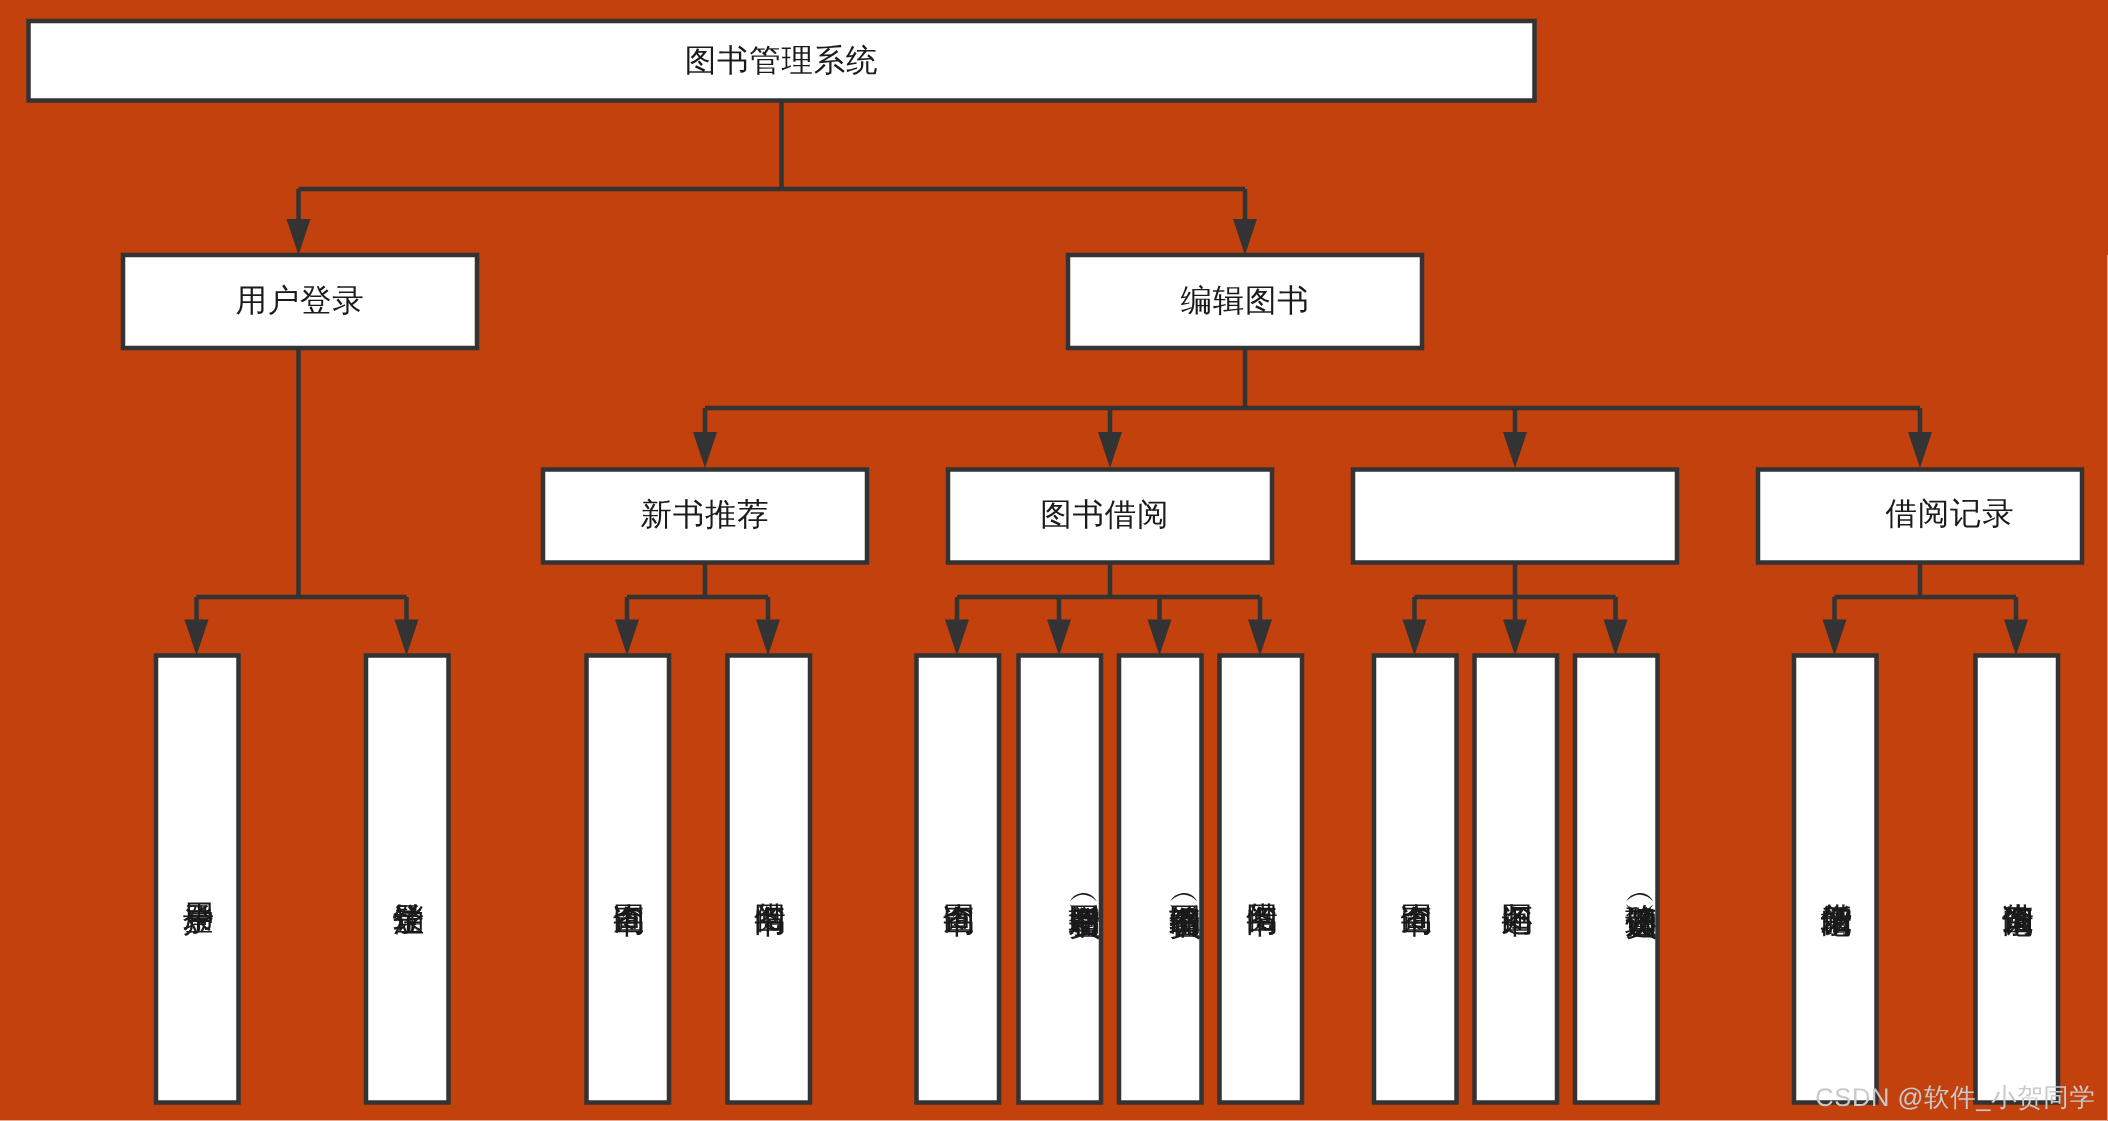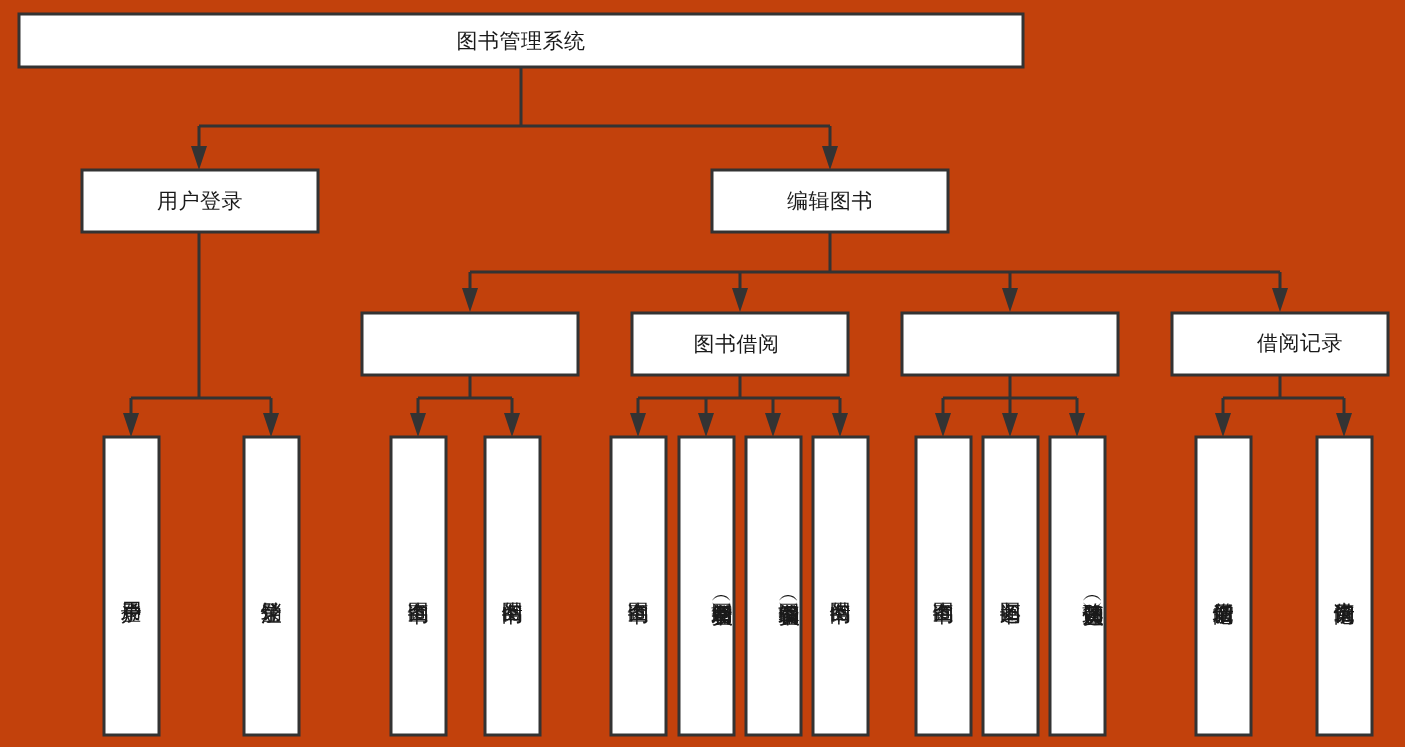--- a/index.html
+++ b/index.html
@@ -192,20 +192,21 @@
 
     <rect class="node-rect" x="1196" y="437" width="55" height="298"></rect>
     <rect class="node-rect" x="1317" y="437" width="55" height="298"></rect>
   </svg>
 
   <div class="node-label-h" style="left:19px; top:14px; width:1004px; height:53px;">图书管理系统</div>
 
   <div class="node-label-h" style="left:82px; top:170px; width:236px; height:62px;">用户登录</div>
   <div class="node-label-h" style="left:712px; top:170px; width:236px; height:62px;">编辑图书</div>
 
+  <div class="node-label-h" style="left:362px; top:313px; width:216px; height:62px;">新书推荐</div>
   <div class="node-label-h" style="left:632px; top:313px; width:209px; height:62px;">图书借阅</div>
   <div class="node-label-h" style="left:1172px; top:312px; width:256px; height:62px;">借阅记录</div>
 
   <div class="node-label-v center" style="left:104px; top:437px; width:55px; height:298px;">用户登录</div>
   <div class="node-label-v center" style="left:244px; top:437px; width:55px; height:298px;">注销登录</div>
 
   <div class="node-label-v center" style="left:391px; top:437px; width:55px; height:298px;">查询图书</div>
   <div class="node-label-v center" style="left:485px; top:437px; width:55px; height:298px;">借阅图书</div>
 
   <div class="node-label-v center" style="left:611px; top:437px; width:55px; height:298px;">查询图书</div>
@@ -213,14 +214,15 @@
   <div class="node-label-v" style="left:746px; top:437px; width:55px; height:298px;">编辑图书（管理员）</div>
   <div class="node-label-v center" style="left:813px; top:437px; width:55px; height:298px;">借阅图书</div>
 
   <div class="node-label-v center" style="left:916px; top:437px; width:55px; height:298px;">查询图书</div>
   <div class="node-label-v center" style="left:983px; top:437px; width:55px; height:298px;">归还图书</div>
   <div class="node-label-v" style="left:1050px; top:437px; width:55px; height:298px;">确认归还（管理员）</div>
 
   <div class="node-label-v center" style="left:1196px; top:437px; width:55px; height:298px;">新增借阅记录</div>
   <div class="node-label-v center" style="left:1317px; top:437px; width:55px; height:298px;">查询借阅记录</div>
 
+  <div class="watermark">CSDN @软件_小贺同学</div>
 
 </div>
 
 </body></html>

